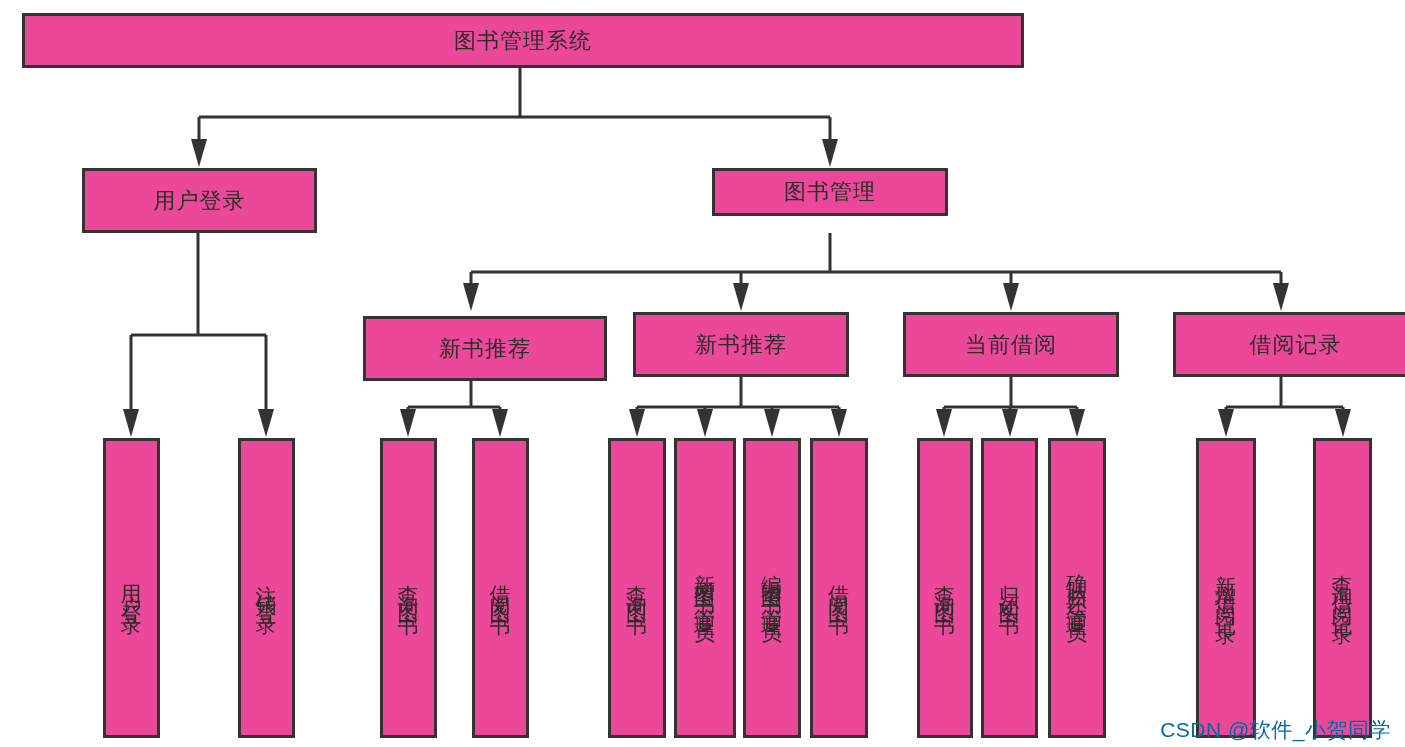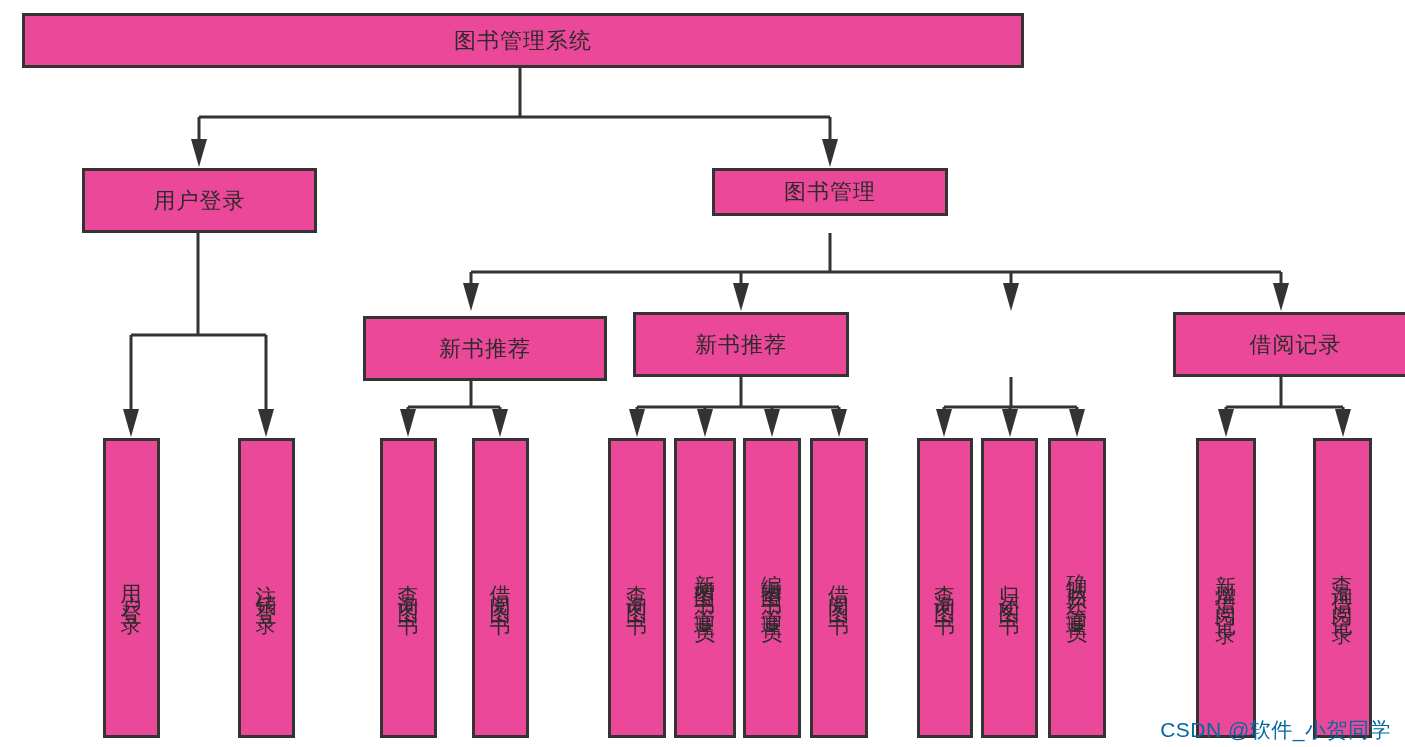--- a/index.html
+++ b/index.html
@@ -101,20 +101,23 @@
   <div class="box" style="left:712px;top:168px;width:236px;height:48px">
     <span>图书管理</span>
   </div>
 
   <div class="box" style="left:363px;top:316px;width:244px;height:65px">
     <span>新书推荐</span>
   </div>
   <div class="box" style="left:633px;top:312px;width:216px;height:65px">
     <span>新书推荐</span>
   </div>
+  <div class="box" style="left:903px;top:312px;width:216px;height:65px">
+    <span>当前借阅</span>
+  </div>
   <div class="box" style="left:1173px;top:312px;width:245px;height:65px">
     <span>借阅记录</span>
   </div>
 
   <div class="box v" style="left:103px;top:438px;width:57px;height:300px">
     <span>用户登录</span>
   </div>
   <div class="box v" style="left:238px;top:438px;width:57px;height:300px">
     <span>注销登录</span>
   </div>

